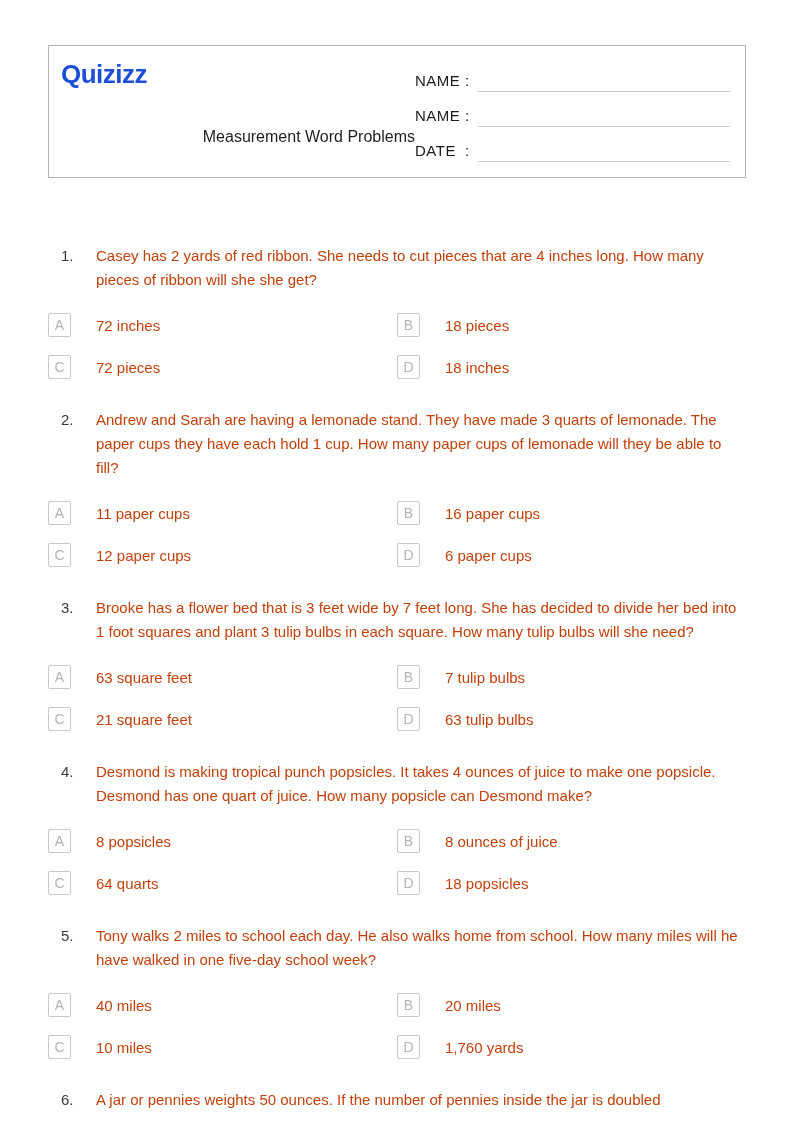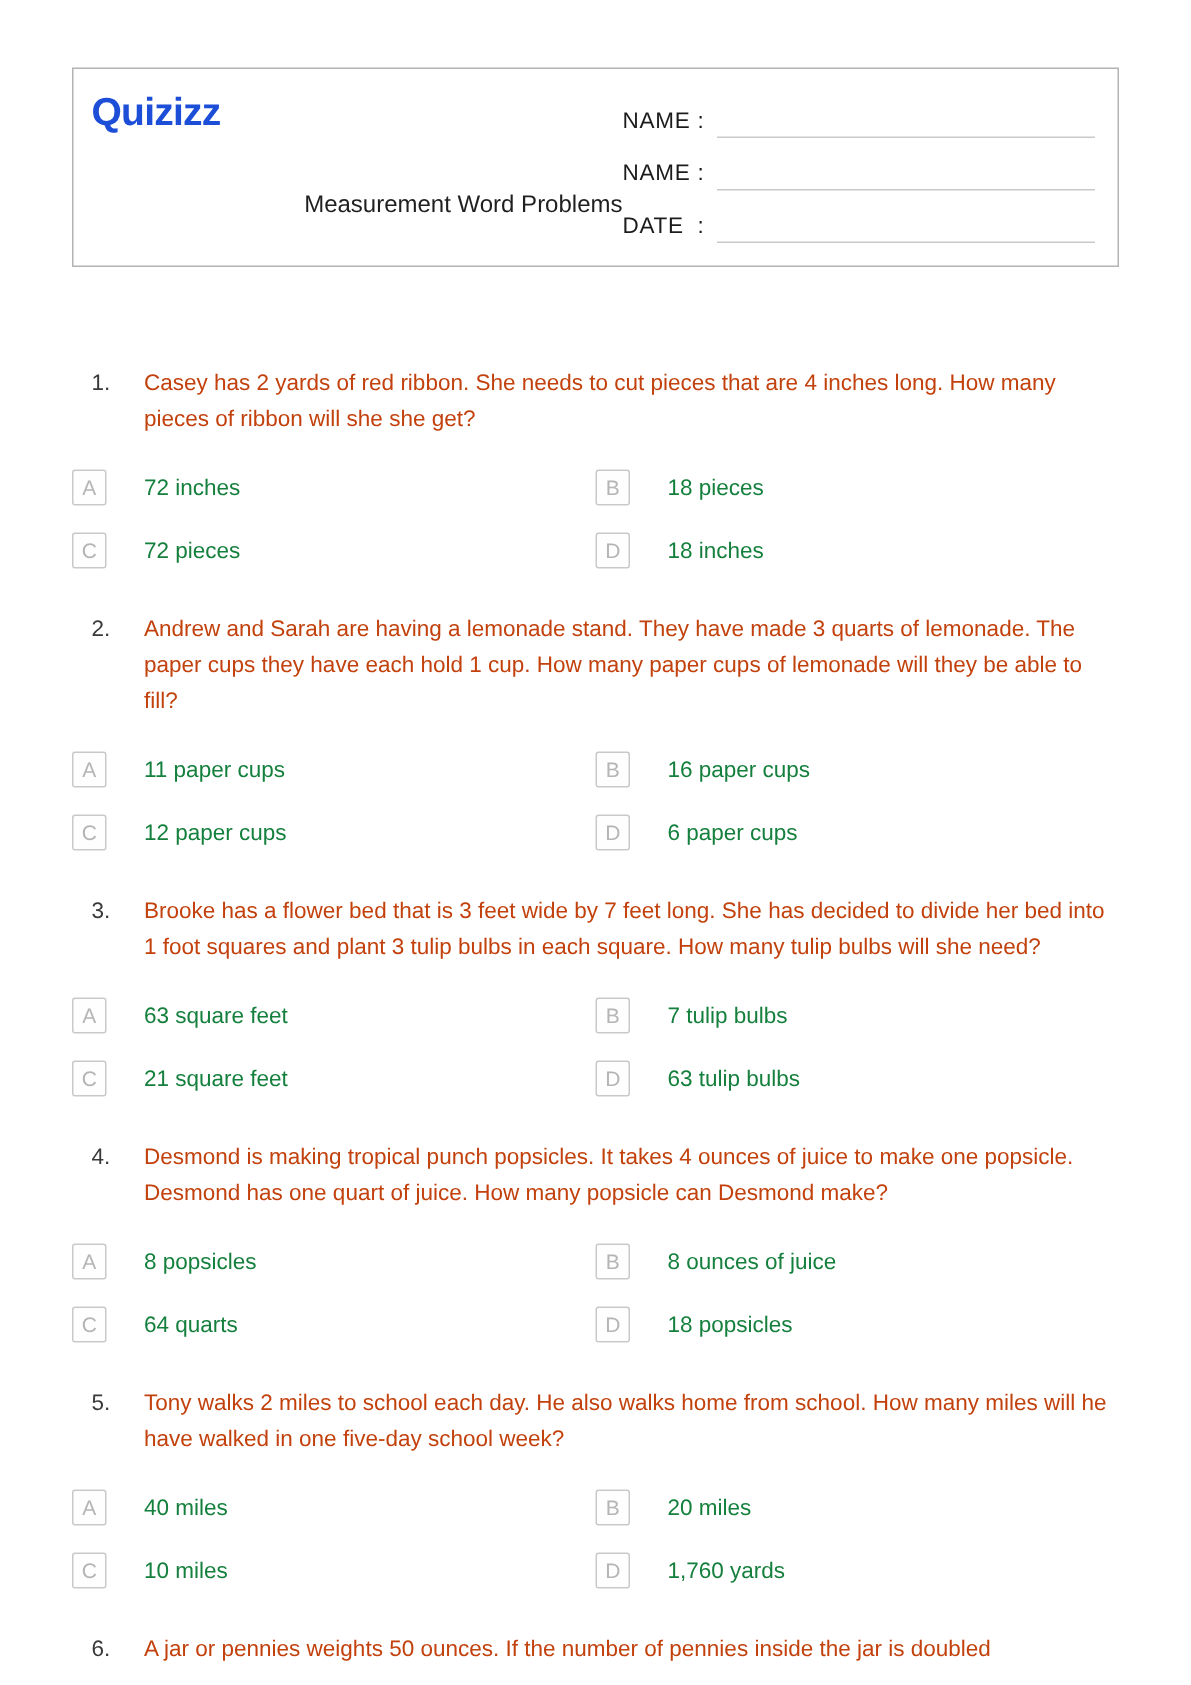--- a/index.html
+++ b/index.html
@@ -115,21 +115,21 @@
     background: #fefefe;
     display: flex;
     align-items: center;
     justify-content: center;
     font-size: 14px;
     color: #b5b5b5;
   }
   .opt-text {
     margin-left: 25px;
     font-size: 15px;
-    color: #15803d;
+    color: #c2410c;
   }
 </style>
 </head>
 <body>
 
 <div class="page">
 
   <div class="header">
     <div class="header-left">
       <div class="logo" style="color: #1d4ed8;">Quizizz</div>

